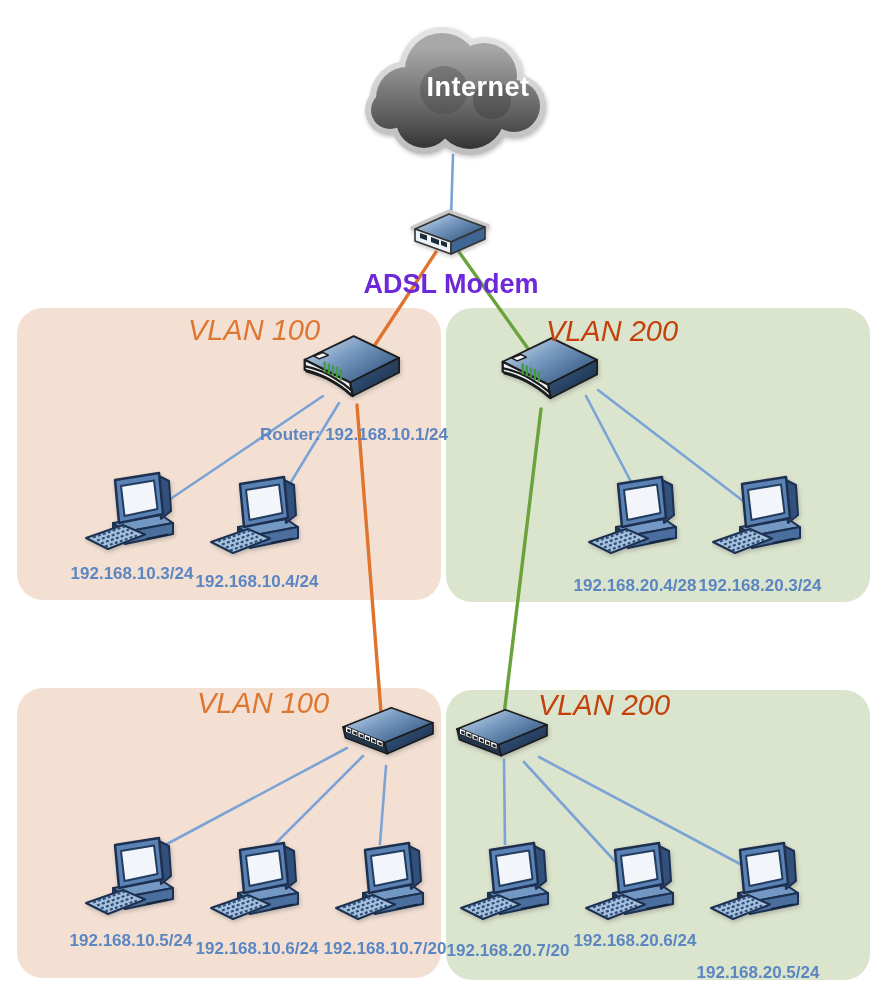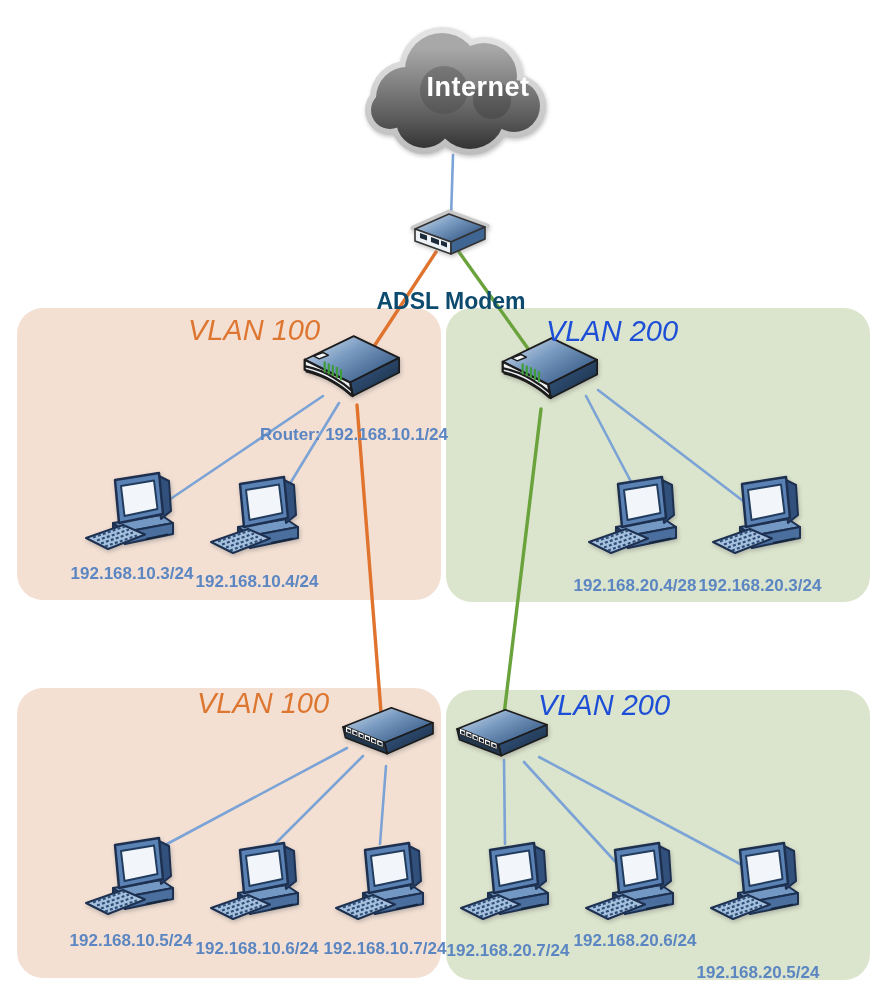--- a/index.html
+++ b/index.html
@@ -11,25 +11,25 @@
   .zone.vlan100{background:#f4e0d3;}
   .zone.vlan200{background:#dbe4cc;}
   #zone-100-top{left:17px;top:308px;width:424px;height:292px;}
   #zone-200-top{left:446px;top:308px;width:424px;height:294px;}
   #zone-100-bottom{left:17px;top:688px;width:424px;height:290px;}
   #zone-200-bottom{left:446px;top:690px;width:424px;height:290px;}
 
   svg.layer{position:absolute;left:0;top:0;z-index:2;}
   .lbl{position:absolute;z-index:3;white-space:nowrap;transform:translateX(-50%);}
   .internet-lbl{color:#ffffff;font-weight:700;font-size:27px;letter-spacing:.5px;}
-  .modem-lbl{color:#0c4a6e;font-weight:700;font-size:23px;margin-top:19px;}
+  .modem-lbl{color:#6d28d9;font-weight:700;font-size:27px;}
   .modem-ip-lbl{color:#4a7dc0;font-weight:700;font-size:25px;}
   .vlan-lbl{font-style:italic;font-size:29px;font-weight:400;}
   .vlan-lbl.orange{color:#dd7630;}
-  .vlan-lbl.green{color:#1d4ed8;}
+  .vlan-lbl.green{color:#c2410c;}
   .ip-lbl{color:#5b86c2;font-weight:700;font-size:17px;}
   .icon{filter:drop-shadow(1px 2px 2px rgba(120,120,120,.45));}
 </style>
 </head>
 <body>
 
 <div class="stage">
 
   <div class="zone vlan100" id="zone-100-top"></div>
   <div class="zone vlan200" id="zone-200-top"></div>
@@ -181,18 +181,18 @@
 
   <div class="lbl ip-lbl" style="left:354px;top:425px;">Router: 192.168.10.1/24</div>
 
   <div class="lbl ip-lbl" style="left:132px;top:564px;">192.168.10.3/24</div>
   <div class="lbl ip-lbl" style="left:257px;top:572px;">192.168.10.4/24</div>
   <div class="lbl ip-lbl" style="left:635px;top:576px;">192.168.20.4/28</div>
   <div class="lbl ip-lbl" style="left:760px;top:576px;">192.168.20.3/24</div>
 
   <div class="lbl ip-lbl" style="left:131px;top:931px;">192.168.10.5/24</div>
   <div class="lbl ip-lbl" style="left:257px;top:939px;">192.168.10.6/24</div>
-  <div class="lbl ip-lbl" style="left:385px;top:939px;">192.168.10.7/24</div>
-  <div class="lbl ip-lbl" style="left:508px;top:941px;">192.168.20.7/24</div>
+  <div class="lbl ip-lbl" style="left:385px;top:939px;">192.168.10.7/20</div>
+  <div class="lbl ip-lbl" style="left:508px;top:941px;">192.168.20.7/20</div>
   <div class="lbl ip-lbl" style="left:635px;top:931px;">192.168.20.6/24</div>
   <div class="lbl ip-lbl" style="left:758px;top:941px;margin-top:22px;">192.168.20.5/24</div>
 
 </div>
 
 </body></html>

